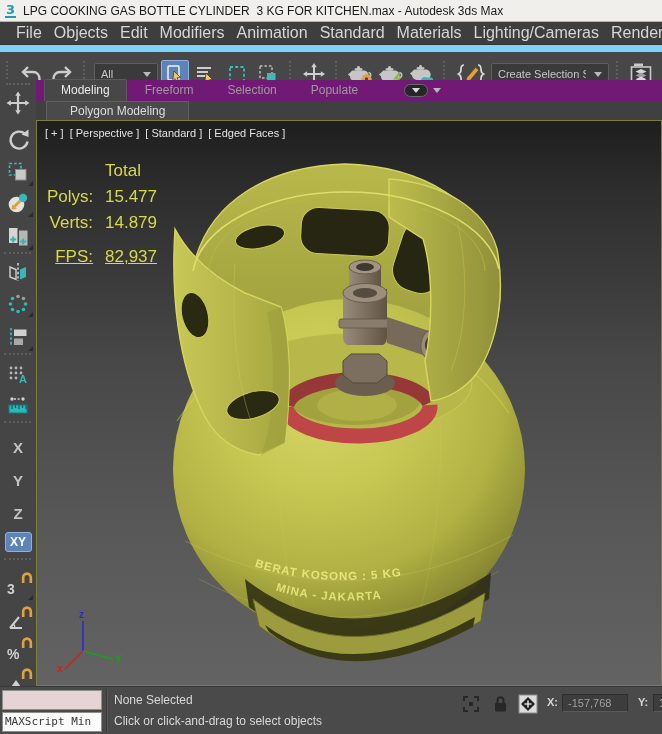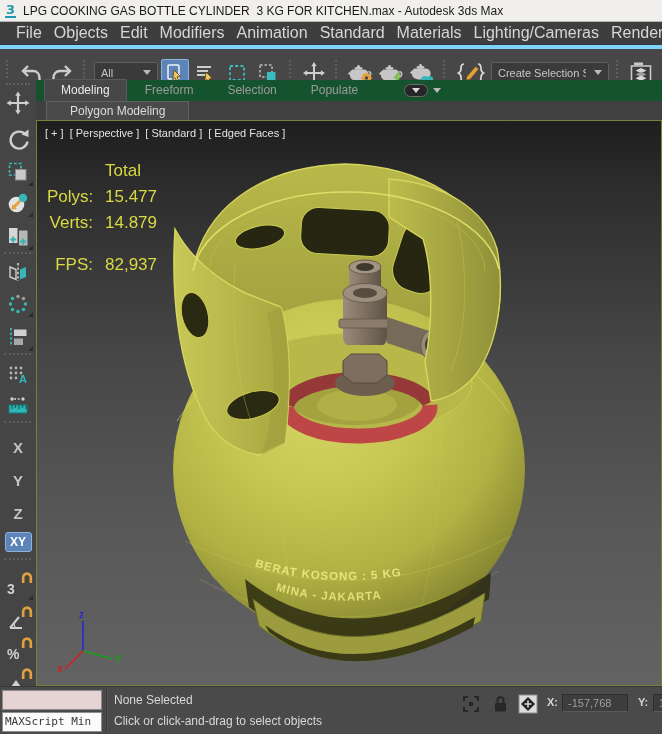--- a/index.html
+++ b/index.html
@@ -15,33 +15,33 @@
   .title-text { font-size:12px; color:#1a1a1a; white-space:pre; }
 
   
   .menubar { position:absolute; top:22px; left:0; right:0; height:23px; background:#3e3e3e;
     display:flex; align-items:center; justify-content:space-between; padding:0 20px 0 10px;
     border-bottom:1px solid #343434; }
   .menu-item { font-size:16px; color:#d6d6d6; padding:3px 6px; cursor:default; }
 
   
   .toolbar { position:absolute; top:45px; left:0; right:0; height:51px; background:#474747;
-    border-top:4px solid #7dd3fc; display:flex; align-items:center; padding:0 2px; gap:3px; overflow:hidden;}
+    border-top:7px solid #7dd3fc; display:flex; align-items:center; padding:0 2px; gap:3px; overflow:hidden;}
   .tsep { width:4px; height:26px; border-left:2px dotted #5d5d5d; margin:0 4px; flex:none;}
   .tbtn { position:relative; width:28px; height:28px; flex:none; display:flex; align-items:center; justify-content:center; border-radius:2px;}
   .tbtn.active { background:#5d84b8; border:1px solid #8fb2dd; }
   .dd { height:22px; background:#3a3a3a; border:1px solid #5e5e5e; border-radius:2px; color:#c6c6c6;
     font-size:11px; display:flex; align-items:center; padding:0 6px; gap:8px; white-space:nowrap; overflow:hidden; flex:none;}
   .caret { width:0; height:0; border-left:4px solid transparent; border-right:4px solid transparent;
     border-top:5px solid #b9b9b9; flex:none;}
   .fly { position:absolute; right:0; bottom:0; width:0; height:0;
     border-left:5px solid transparent; border-bottom:5px solid #2b2b2b; }
 
   
-  .ribbon-tabs { position:absolute; top:80px; left:36px; right:0; height:21px; background:#14532d;
+  .ribbon-tabs { position:absolute; top:80px; left:36px; right:0; height:21px; background:#701a75;
     display:flex; align-items:flex-end; gap:2px; padding-left:8px; }
   .rtab { font-size:12px; color:#9b9b9b; padding:3px 16px 4px; }
   .rtab.active { background:#474747; color:#eaeaea; border:1px solid #5a5a5a; border-bottom:none;
     border-radius:2px 2px 0 0; }
   .ribbon-collapse { display:flex; align-items:center; gap:5px; margin-left:28px; margin-bottom:4px;}
   .pill { width:24px; height:13px; background:#262626; border:1px solid #6b6b6b; border-radius:7px;
     display:flex; align-items:center; justify-content:center;}
   .pill .tri { width:0;height:0;border-left:4px solid transparent;border-right:4px solid transparent;border-top:5px solid #d9d9d9;}
   .subtab-row { position:absolute; top:101px; left:36px; right:0; height:19px; background:#404040; }
   .subtab { display:inline-block; margin-left:10px; padding:2px 23px 3px; background:#4a4a4a;
@@ -61,21 +61,21 @@
 
   
   .viewport { position:absolute; top:120px; left:36px; right:0; bottom:48px;
     border:1px solid #7e7e3c;
     background:linear-gradient(180deg,#1e1e1e 0%,#2d2d2d 12%,#474747 42%,#585858 72%,#636363 100%);
     overflow:hidden; }
   .vp-label { position:absolute; left:8px; top:6px; display:flex; gap:6px; font-size:11px; color:#e2e2e2; z-index:5;}
   .vp-stats { position:absolute; left:10px; top:40px; z-index:5; font-size:17px; color:#d9d944;
     display:grid; grid-template-columns:46px auto; column-gap:12px; row-gap:6px; }
   .vp-stats .lbl { text-align:right; }
-  .vp-stats .fps-gap { margin-top:16px; }
+  .vp-stats .fps-gap { margin-top:8px;text-decoration:underline; }
   .model-svg { position:absolute; inset:0; }
   .gizmo { position:absolute; left:12px; bottom:12px; z-index:5; }
 
   
   .statusbar { position:absolute; left:0; bottom:0; width:662px; height:48px; background:#4a4a4a;
     border-top:1px solid #383838; overflow:hidden; }
   .listener-macro { position:absolute; left:2px; top:3px; width:100px; height:20px;
     background:#e6d4d4; border:1px solid #8d8d8d; }
   .listener-script { position:absolute; left:2px; top:25px; width:100px; height:20px;
     background:#fbfbfb; border:1px solid #8d8d8d; font-family:"DejaVu Sans Mono",monospace;

